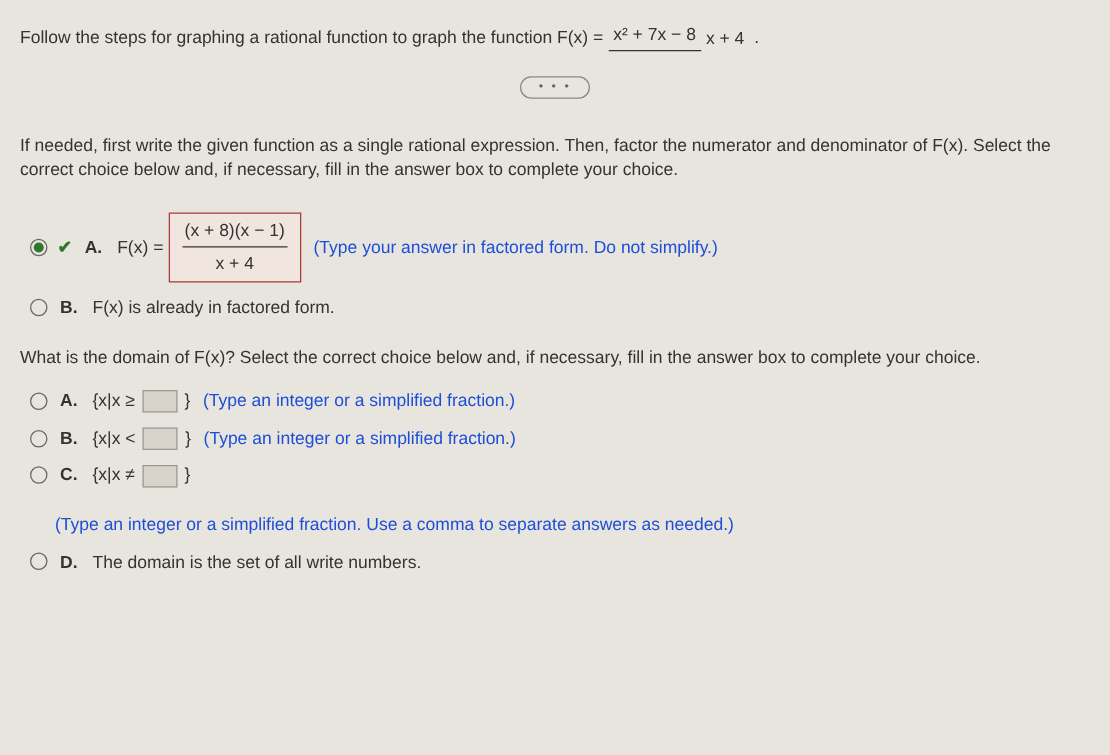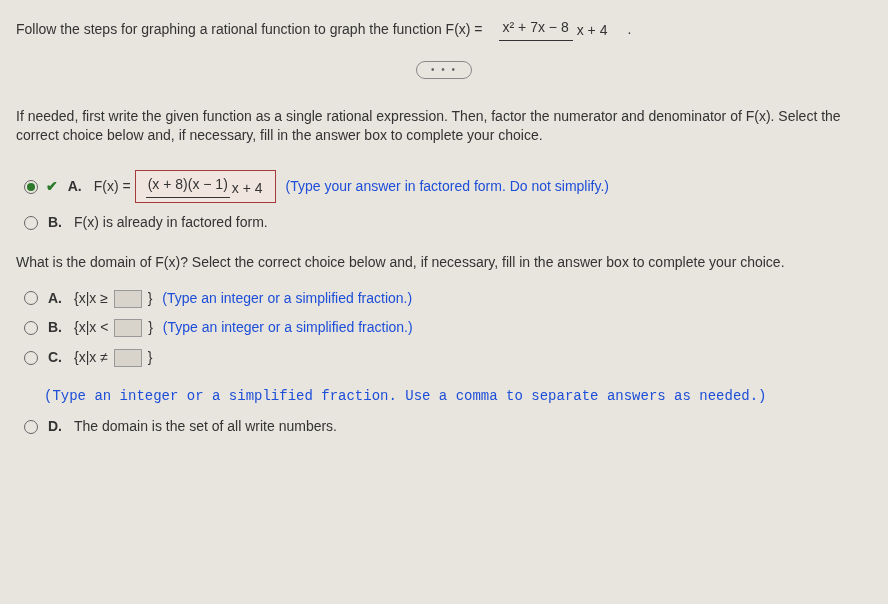--- a/index.html
+++ b/index.html
@@ -10,21 +10,21 @@
       height: 604px;
       padding: 18px 16px;
       color: #333;
       font-size: 14px;
       line-height: 1.4;
     }
     .question-header {
       display: flex;
       align-items: center;
       flex-wrap: wrap;
-      gap: 12px;
+      gap: 0;
       margin-bottom: 20px;
     }
     .fraction {
       display: inline-flex;
       flex-direction: row;
       align-items: center;
       vertical-align: middle;
       margin: 0 4px;
     }
     .fraction .num {
@@ -85,22 +85,22 @@
       font-weight: bold;
       margin-right: 2px;
     }
     .fx-eq {
       display: inline-flex;
       align-items: center;
       gap: 4px;
     }
     .boxed-frac {
       display: inline-flex;
-      flex-direction: row;
-      align-items: flex-end;
+      flex-direction: column;
+      align-items: center;
       border: 1px solid #a53a3a;
       background: #f0e6df;
       padding: 4px 10px;
     }
     .boxed-frac .num { border-bottom: 1px solid #333; padding: 0 2px 3px 2px; }
     .boxed-frac .den { padding: 3px 2px 0 2px; }
     .hint { color: #1d4ed8; }
     .sub-instruction {
       margin: 20px 0 16px 0;
     }
@@ -112,21 +112,20 @@
       border: 1px solid #999;
       vertical-align: middle;
       margin: 0 2px;
     }
     .set-notation {
       font-family: Arial, sans-serif;
     }
     .sub-hint {
       margin-left: 28px;
       margin-top: 20px;
-      font-family: Liberation Mono, monospace;
     }
     .option-block { margin-bottom: 8px; }
   </style>
 </head>
 <body>
 
 <div class="question-header">
   <span>Follow the steps for graphing a rational function to graph the function F(x) =</span>
   <span class="fraction">
     <span class="num">x² + 7x − 8</span>

